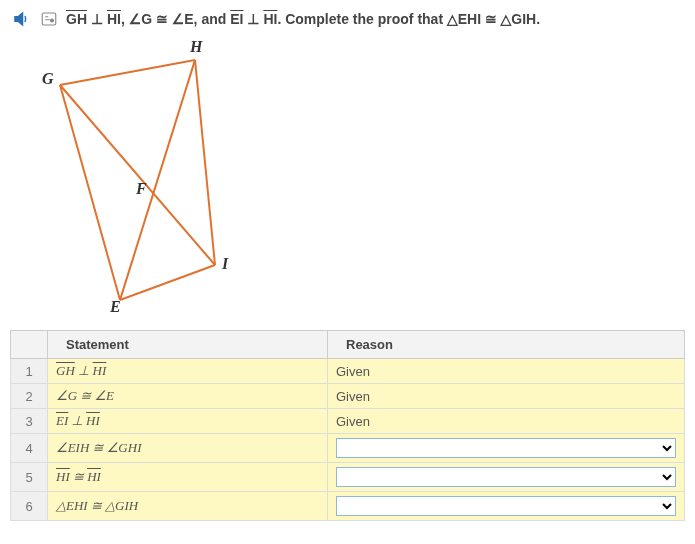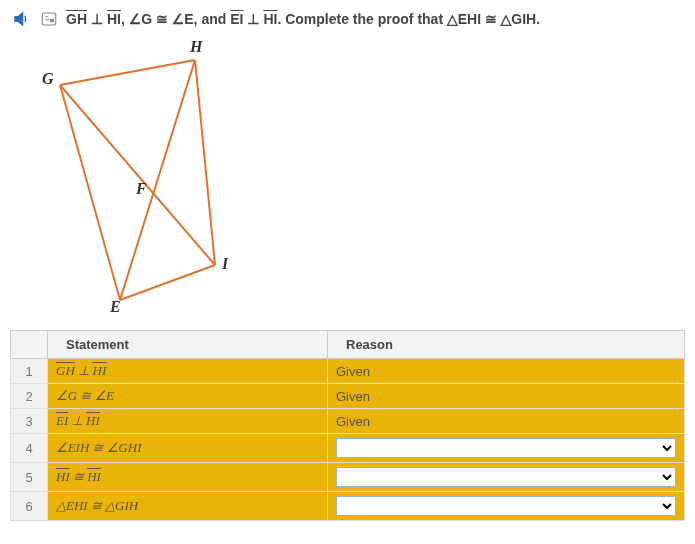--- a/index.html
+++ b/index.html
@@ -54,21 +54,21 @@
     text-align: left;
     background: #f3f3f3;
     border: 1px solid #ccc;
     padding: 6px 18px;
     font-weight: bold;
     color: #444;
   }
   table.proof td {
     border: 1px solid #ddd;
     padding: 4px 8px;
-    background: #eab308;
+    background: #fef9c3;
     color: #555;
     vertical-align: middle;
   }
   table.proof td.numcell {
     width: 28px;
     text-align: center;
     color: #777;
     background: #f0f0f0;
   }
   table.proof td.statement {

